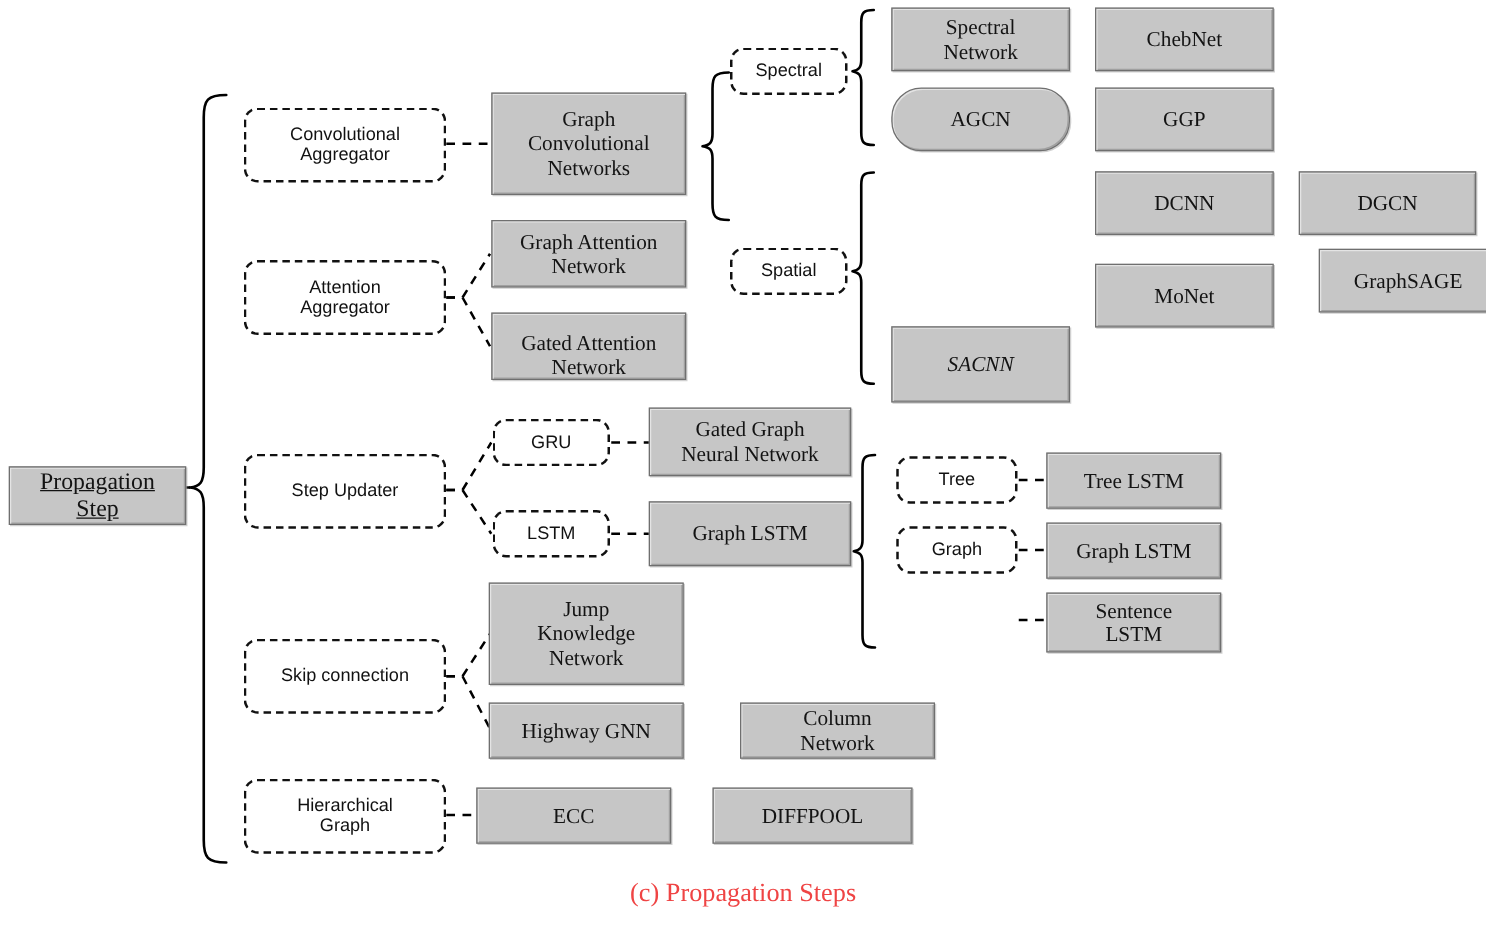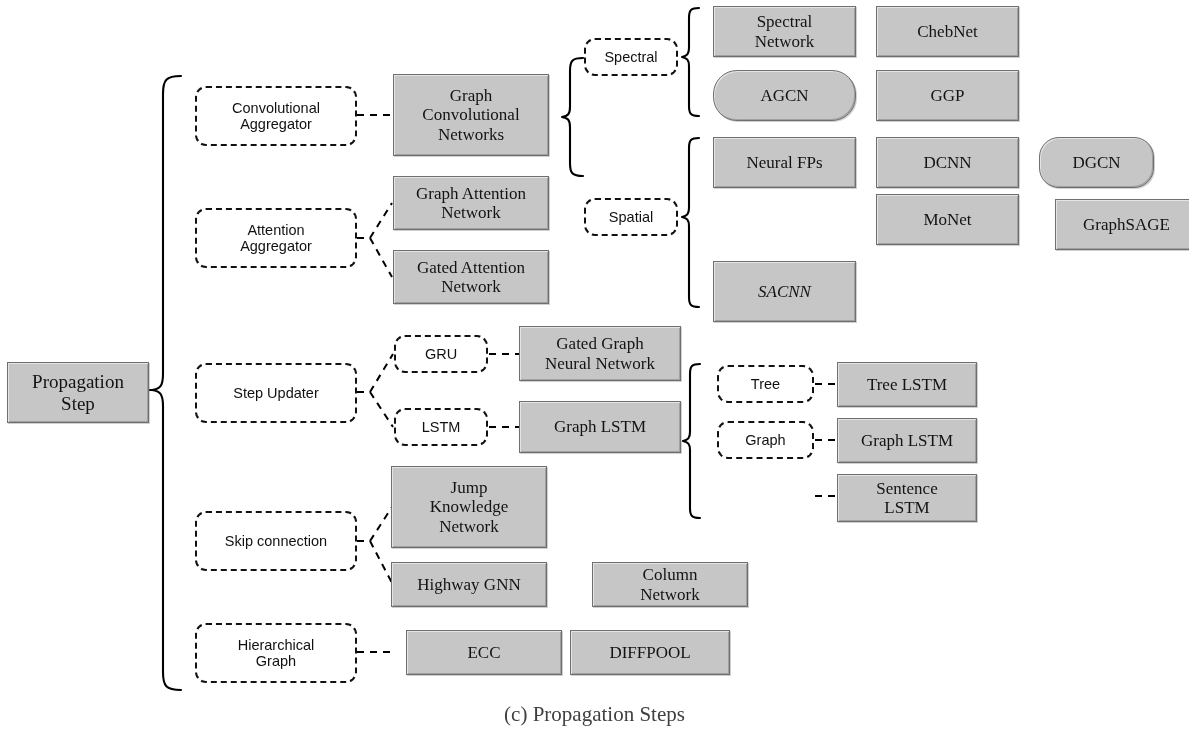--- a/index.html
+++ b/index.html
@@ -28,21 +28,21 @@
         border-radius:11px;
         color:#111111;
         font-family:"Liberation Sans","DejaVu Sans",sans-serif;
         font-size:14.5px;}
 
   .root{font-size:19px;}
 
   
   .caption{position:absolute;left:0;width:1189px;text-align:center;
            font-family:"Liberation Serif","DejaVu Serif",serif;
-           font-size:21px;color:#404040;}
+           font-size:21px;color:#ef4444;}
 
   
   svg.overlay{position:absolute;left:0;top:0;width:1189px;height:743px;
               pointer-events:none;}
   .brace{fill:none;stroke:#000;stroke-width:2.1;stroke-linecap:round;
          stroke-linejoin:round;}
   .dlink{fill:none;stroke:#000;stroke-width:2;stroke-dasharray:7 6;
          stroke-linecap:butt;}
 </style>
 </head>
@@ -114,21 +114,21 @@
     <path class="dlink" d="M 815,384 L 838,384"></path>
     <path class="dlink" d="M 815,440 L 838,440"></path>
     <path class="dlink" d="M 815,496 L 838,496"></path>
 
     <path class="dlink" d="M 357,541 L 370,541 L 392,507"></path>
     <path class="dlink" d="M 357,541 L 370,541 L 392,583"></path>
 
     <path class="dlink" d="M 357,652 L 392,652"></path>
   </svg>
 
-  <div class="node gbox root" style="left:7px;top:362px;width:142px;height:61px;">
+  <div class="node gbox root" style="left:7px;top:373px;width:142px;height:47px;text-decoration:underline;">
     <span>Propagation<br>Step</span>
   </div>
 
   <div class="node dbox" style="left:195px;top:86px;width:162px;height:60px;">
     <span>Convolutional<br>Aggregator</span>
   </div>
 
   <div class="node dbox" style="left:195px;top:208px;width:162px;height:60px;">
     <span>Attention<br>Aggregator</span>
   </div>
@@ -171,47 +171,44 @@
 
 
   <div class="node gbox" style="left:393px;top:74px;width:156px;height:82px;">
     <span>Graph<br>Convolutional<br>Networks</span>
   </div>
 
   <div class="node gbox" style="left:393px;top:176px;width:156px;height:54px;">
     <span>Graph Attention<br>Network</span>
   </div>
 
-  <div class="node gbox" style="left:393px;top:250px;width:156px;height:54px;">
+  <div class="node gbox" style="left:393px;top:250px;width:156px;height:54px;align-items:flex-end;">
     <span>Gated Attention<br>Network</span>
   </div>
 
   <div class="node gbox" style="left:713px;top:6px;width:143px;height:51px;">
     <span>Spectral<br>Network</span>
   </div>
   <div class="node gbox" style="left:876px;top:6px;width:143px;height:51px;">
     <span>ChebNet</span>
   </div>
   <div class="node gbox" style="left:713px;top:70px;width:143px;height:51px;border-radius:24px;">
     <span>AGCN</span>
   </div>
   <div class="node gbox" style="left:876px;top:70px;width:143px;height:51px;">
     <span>GGP</span>
   </div>
 
-  <div class="node gbox" style="left:713px;top:137px;width:143px;height:51px;">
-    <span>Neural FPs</span>
-  </div>
   <div class="node gbox" style="left:876px;top:137px;width:143px;height:51px;">
     <span>DCNN</span>
   </div>
-  <div class="node gbox" style="left:1039px;top:137px;width:115px;height:51px;border-radius:20px;">
+  <div class="node gbox" style="left:1039px;top:137px;width:142px;height:51px;">
     <span>DGCN</span>
   </div>
-  <div class="node gbox" style="left:876px;top:194px;width:143px;height:51px;">
+  <div class="node gbox" style="left:876px;top:211px;width:143px;height:51px;">
     <span>MoNet</span>
   </div>
   <div class="node gbox" style="left:1055px;top:199px;width:143px;height:51px;">
     <span>GraphSAGE</span>
   </div>
   <div class="node gbox" style="left:713px;top:261px;width:143px;height:61px;font-style:italic;">
     <span>SACNN</span>
   </div>
 
   <div class="node gbox" style="left:519px;top:326px;width:162px;height:55px;">
@@ -234,21 +231,21 @@
   <div class="node gbox" style="left:391px;top:466px;width:156px;height:82px;">
     <span>Jump<br>Knowledge<br>Network</span>
   </div>
   <div class="node gbox" style="left:391px;top:562px;width:156px;height:45px;">
     <span>Highway GNN</span>
   </div>
   <div class="node gbox" style="left:570px;top:562px;width:156px;height:45px;margin-left:22px;">
     <span>Column<br>Network</span>
   </div>
 
-  <div class="node gbox" style="left:406px;top:630px;width:156px;height:45px;text-align:right;">
+  <div class="node gbox" style="left:381px;top:630px;width:156px;height:45px;text-align:right;">
     <span>ECC</span>
   </div>
   <div class="node gbox" style="left:570px;top:630px;width:160px;height:45px;">
     <span>DIFFPOOL</span>
   </div>
 
   <div class="caption" style="top:702px;">
     <span>(c) Propagation Steps</span>
   </div>
 

